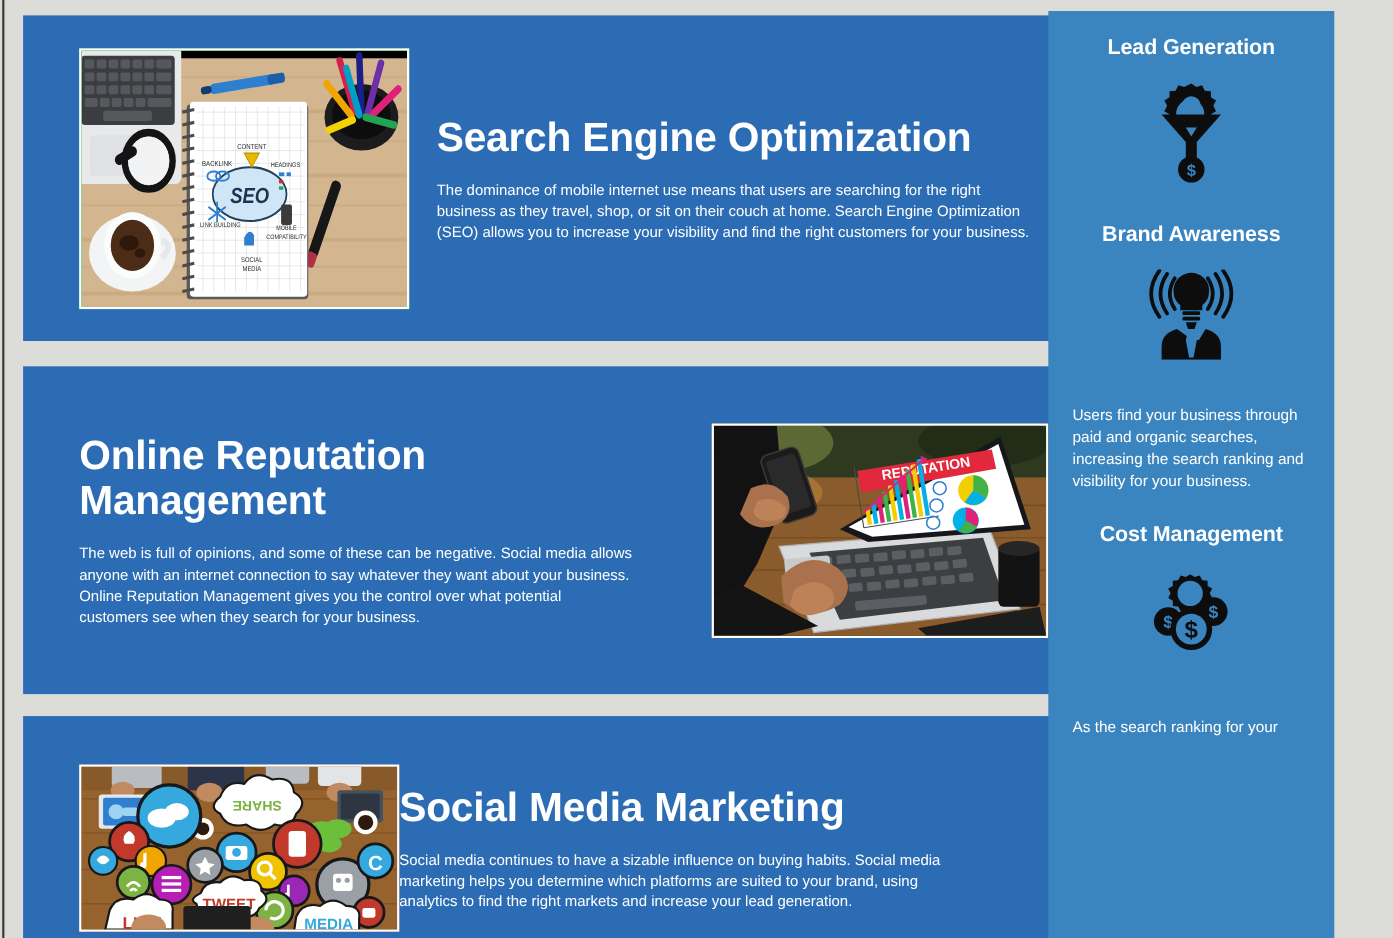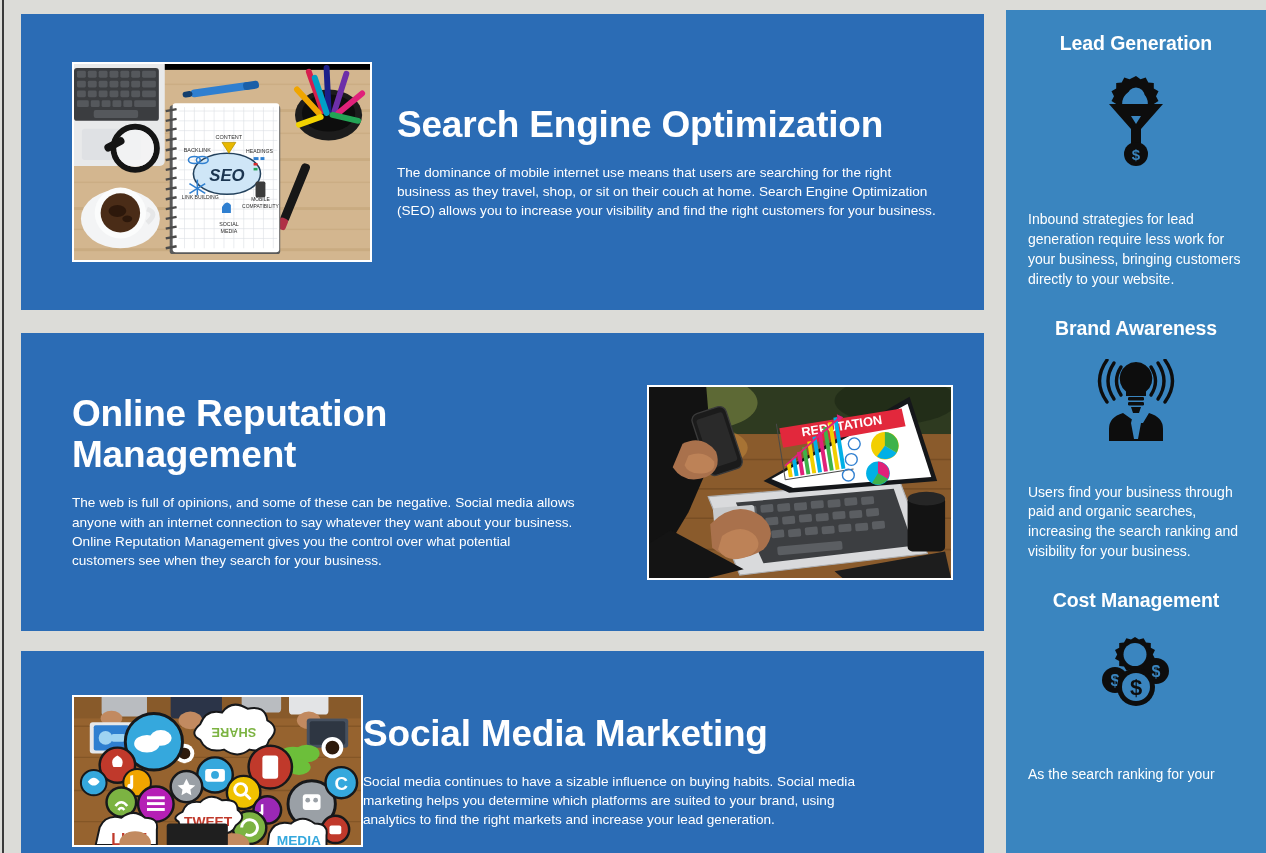--- a/index.html
+++ b/index.html
@@ -84,32 +84,32 @@
   .panel-3 p { max-width: 525px; }
 
   
   .photo {
     position: relative;
     overflow: hidden;
     border: 2px solid #ffffff;
   }
 
   
-  .photo-seo { width: 300px; height: 200px; background:#22c55e; }
+  .photo-seo { width: 300px; height: 237px; background:#22c55e; }
   
   .photo-rep { width: 306px; height: 195px; background:#6b5436; }
   
   .photo-social { width: 291px; height: 152px; background:#8a5d33; }
 
   .photo svg { display: block; width: 100%; height: 100%; }
 
   
   #sidebar {
     position: absolute;
-    left: 1006px;
+    left: 953px;
     top: 10px;
     width: 260px;
     height: 843px;
     background: #3a85bf;
     overflow: hidden;
   }
 
   .side-card { padding: 0 22px; }
   .side-card h3 {
     color: #ffffff;
@@ -578,21 +578,20 @@
           <g fill="#0d0d0d">
             <path d="M35 4 l4.5 3.2 l5.2 -1.6 l2.6 4.9 l5.5 0.5 l0 5.5 l4.7 2.8 l-2.5 4.9 l2.5 4.9 l-4.7 2.8 l0 2.2 l-6 0 l0 -2.8 a12.8 12.8 0 0 0 -25.6 0 l0 2.8 l-6 0 l0 -2.2 l-4.7 -2.8 l2.5 -4.9 l-2.5 -4.9 l4.7 -2.8 l0 -5.5 l5.5 -0.5 l2.6 -4.9 l5.2 1.6 z"></path>
             <circle cx="35" cy="24" r="8.6" fill="#3a85bf"></circle>
             <path d="M8 32 l54 0 l-22 25 l0 16 l-10 0 l0 -16 z"></path>
             <path d="M35 36 l0 8 l5 0 l-5 8 l-5 -8 l5 0 z" fill="#3a85bf"></path>
             <circle cx="35" cy="82" r="12"></circle>
             <text x="35" y="88" font-family="'Liberation Sans',sans-serif" font-size="15" font-weight="bold" fill="#3a85bf" text-anchor="middle">$</text>
           </g>
         </svg>
       </div>
-      <p>Inbound strategies for lead generation require less work for your business, bringing customers directly to your website.</p>
     </div>
 
     <div class="side-card card-2">
       <h3>Brand Awareness</h3>
       <div class="side-icon">
         <svg width="86" height="82" viewBox="0 0 86 82" aria-hidden="true">
           <g fill="none" stroke="#0d0d0d" stroke-width="3.4" stroke-linecap="round">
             <path d="M28 8 q-9 14 0 28"></path>
             <path d="M21 4 q-12 18 0 36"></path>
             <path d="M14 1 q-15 21 0 42"></path>

